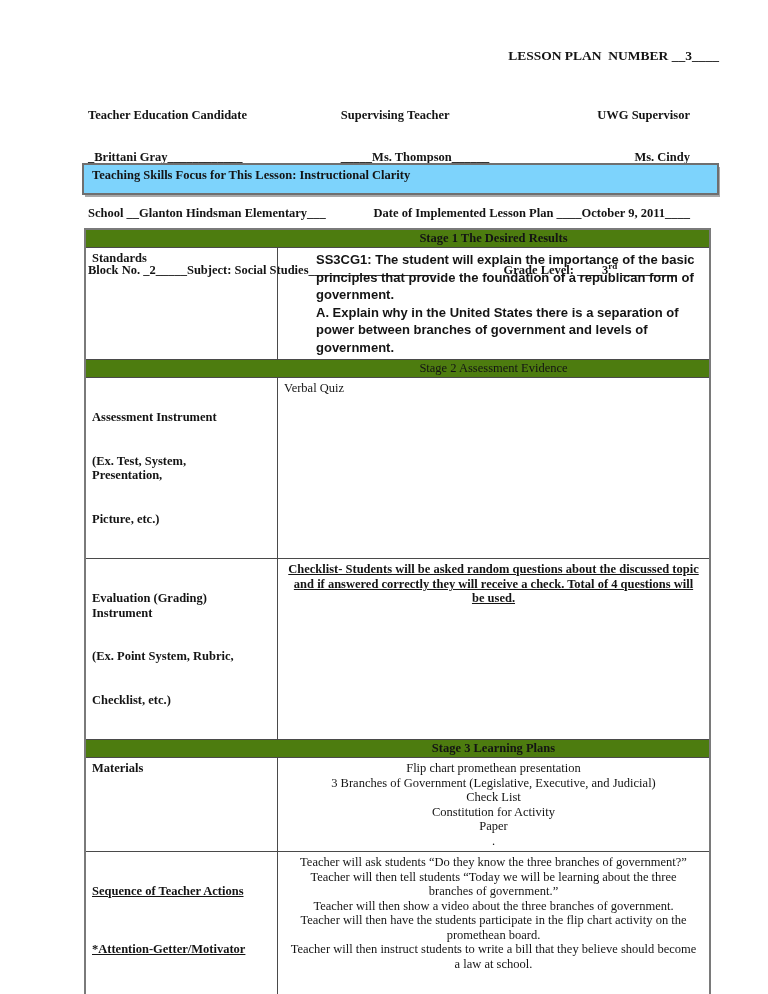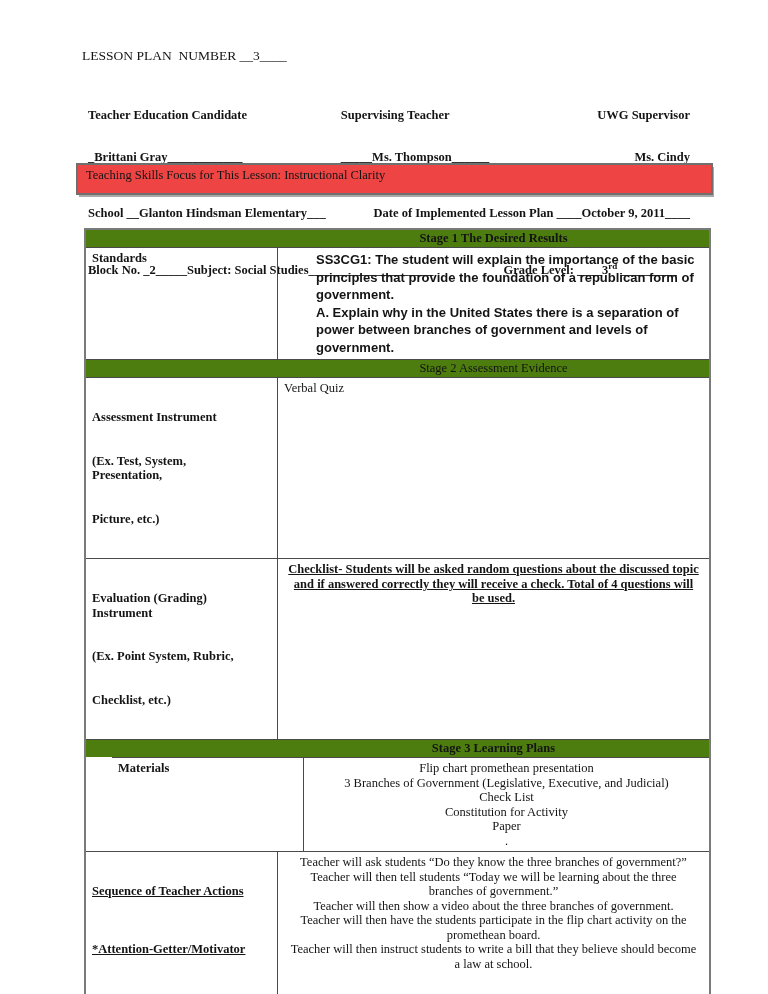--- a/index.html
+++ b/index.html
@@ -1,40 +1,40 @@
 <!DOCTYPE html>
 <html><head>
 <meta charset="utf-8">
 <style>
   html,body { margin:0; padding:0; background:#ffffff; }
   .page {
     position:relative; width:768px; height:994px; background:#ffffff;
     font-family:"Liberation Serif", serif; color:#141414; overflow:hidden;
   }
   .title {
-    position:absolute; top:48px; left:82px; width:637px; text-align:left;
-    font-weight:normal; font-size:13.5px; white-space:pre-wrap;
+    position:absolute; top:48px; left:82px; width:637px; text-align:right;
+    font-weight:bold; font-size:13.5px; white-space:pre-wrap;
   }
   .hdrblock { position:absolute; left:88px; top:80px; width:602px;
     font-weight:bold; font-size:12.5px; line-height:14px; white-space:pre-wrap; }
   .hrow { display:flex; }
   .c1 { flex:0 0 42%; }
   .c2 { flex:0 0 33%; }
   .c3 { flex:1 1 auto; text-align:right; }
   .hrow3 { display:flex; justify-content:space-between; }
   .hrow4 { display:flex; margin-top:15px; }
   .h4b { }
   .h4c { margin-left:70px; }
   sup { font-size:9px; vertical-align:super; line-height:0; }
 
   .focus {
-    position:absolute; left:76px; top:163px; width:617px;
-    background:#ef4444; border:2px solid #6f6f6f;
+    position:absolute; left:82px; top:163px; width:617px;
+    background:#7dd3fc; border:2px solid #6f6f6f;
     box-shadow:2px 3px 0 -1px #a8a8a8;
-    font-weight:normal; font-size:12.5px; padding:3px 8px 10px 8px;
+    font-weight:bold; font-size:12.5px; padding:3px 8px 10px 8px;
   }
 
   .tbl {
     position:absolute; left:84px; top:228px; width:623px;
     border:2px solid #7a7a7a; font-size:12.5px; line-height:14.5px;
   }
   .trow { display:flex; border-top:1px solid #4a4a4a; }
   .trow:first-child { border-top:none; }
   .bar { background:#4d7c0f; min-height:15px; padding:1px 0; }
   .bar .sp { flex:0 0 192px; }
@@ -46,21 +46,21 @@
   .sans { font-family:"Liberation Sans", sans-serif; font-size:13px; line-height:17.5px; }
   .sansbold { font-weight:bold;margin-left:32px; }
   .ctr { text-align:center; }
   .bu { font-weight:bold; text-decoration:underline; }
   .ul { text-decoration:underline; }
   .gapafter { margin-bottom:14.5px; }
   .r-standards { min-height:111px; }
   .r-objectives { min-height:58px; }
   .r-assessment { min-height:53px; }
   .r-evaluation { min-height:56px; }
-  .r-materials { min-height:88px;margin-left:26px; }
+  .r-materials { min-height:88px; }
   .r-sequence { min-height:262px; }
 </style>
 </head>
 <body>
 
 <div class="page">
 
   <div class="title">LESSON PLAN  NUMBER __3____</div>
 
   <div class="hdrblock">

